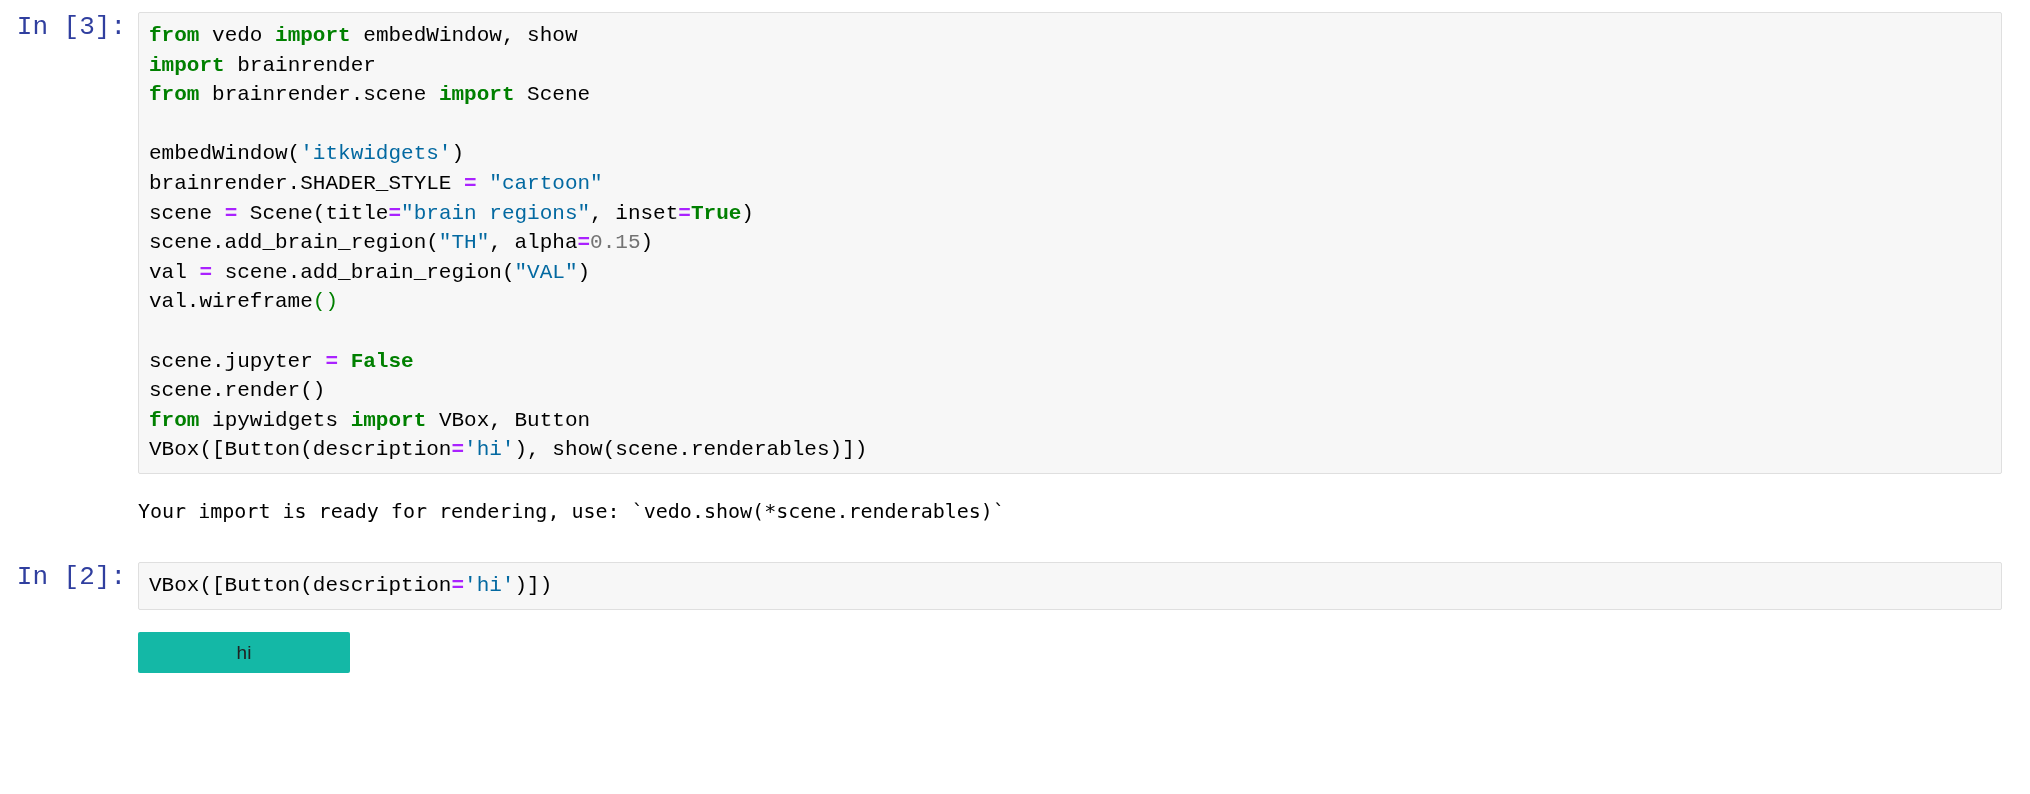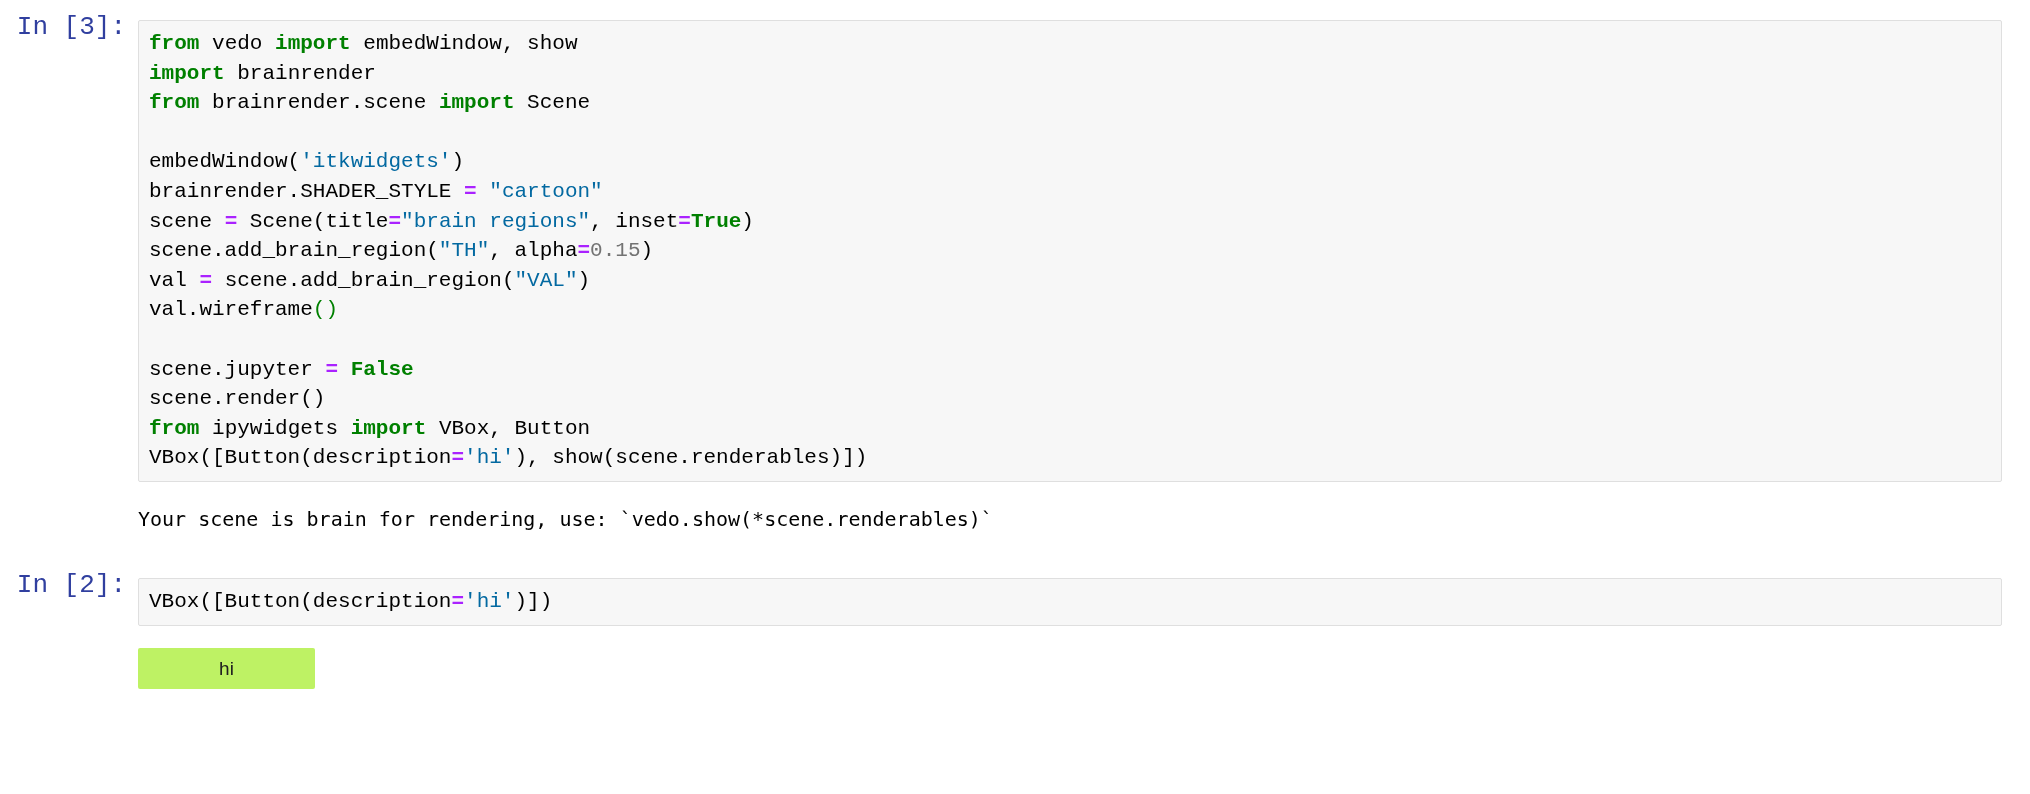--- a/index.html
+++ b/index.html
@@ -42,21 +42,20 @@
     white-space: pre;
     user-select: none;
   }
 
   .prompt.empty { color: transparent; }
 
   .input-area {
     flex: 1 1 auto;
     min-width: 0;
     margin-right: 28px;
-    margin-top: 8px;
   }
 
   .code-box {
     background: #f7f7f7;
     border: 1px solid #dfdfdf;
     border-radius: 2px;
     padding: 8px 10px 8px 10px;
     box-sizing: border-box;
   }
 
@@ -103,23 +102,23 @@
   }
 
   
   .widget-area {
     flex: 1 1 auto;
     min-width: 0;
   }
 
   .widget-button {
     display: block;
-    width: 177px;
+    width: 212px;
     height: 41px;
-    background: #bef264;
+    background: #14b8a6;
     border: none;
     border-radius: 2px;
     color: #212121;
     font-family: "Liberation Sans", sans-serif;
     font-size: 19px;
     line-height: 41px;
     text-align: center;
     padding: 0;
     cursor: pointer;
   }
@@ -158,21 +157,21 @@
 VBox([Button(description<span class="o">=</span><span class="s">'hi'</span>), show(scene.renderables)])</pre>
       </div>
     </div>
   </div>
 
   <div class="sp-2"></div>
 
   <div class="output-row">
     <div class="prompt empty">&nbsp;</div>
     <div class="output-area">
-      <pre class="stream">Your scene is brain for rendering, use: `vedo.show(*scene.renderables)`</pre>
+      <pre class="stream">Your import is ready for rendering, use: `vedo.show(*scene.renderables)`</pre>
     </div>
   </div>
 
   <div class="sp-3"></div>
 
   <div class="cell-row">
     <div class="prompt">In [2]:</div>
     <div class="input-area">
       <div class="code-box">
         <pre class="code">VBox([Button(description<span class="o">=</span><span class="s">'hi'</span>)])</pre>

